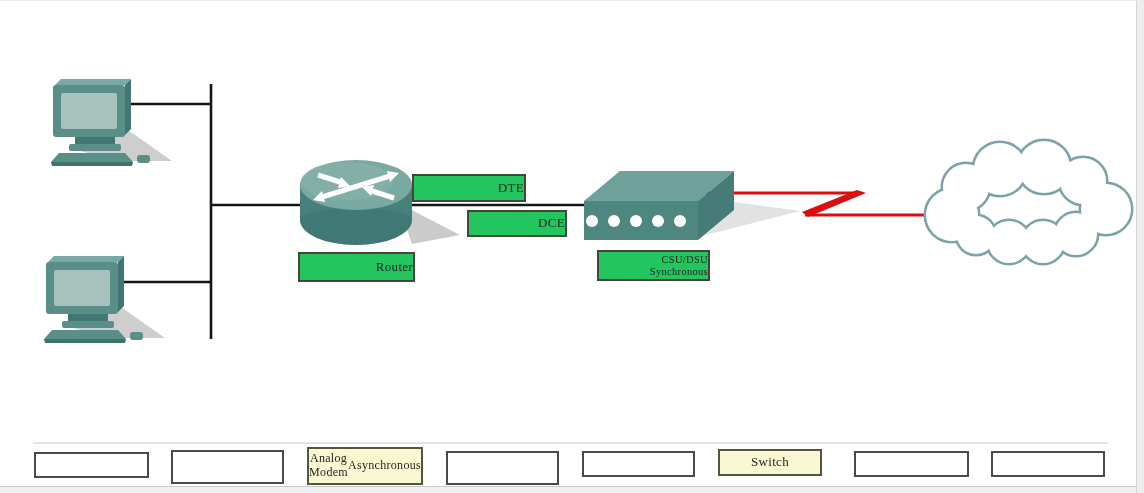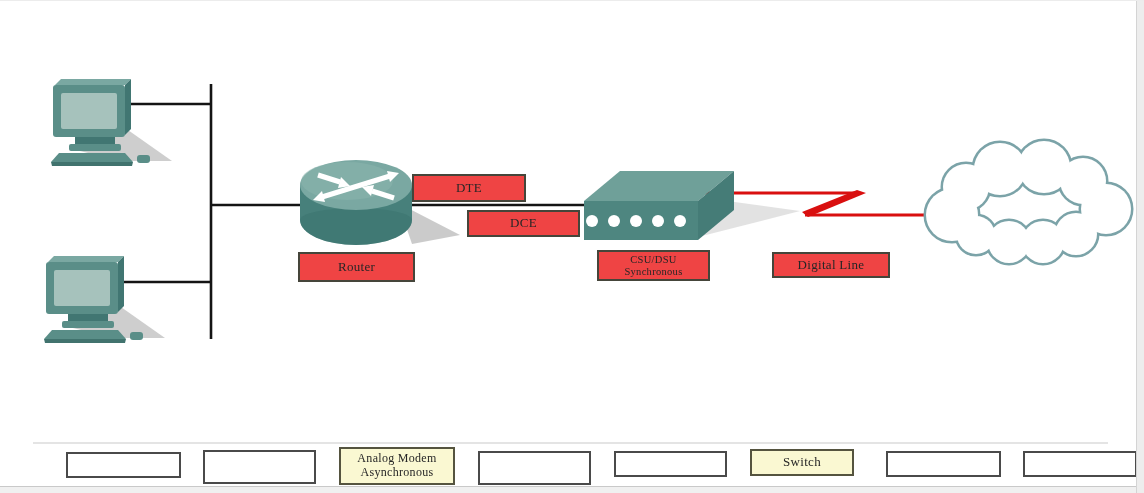--- a/index.html
+++ b/index.html
@@ -1,30 +1,30 @@
 <!DOCTYPE html>
 <html><head>
 <meta charset="utf-8">
 <style>
   html,body{margin:0;padding:0;background:#fff;}
   #stage{
     position:relative;width:1144px;height:493px;overflow:hidden;background:#ffffff;
     font-family:"Liberation Serif", serif;border-top:1px solid #ececec;
   }
   .chip{
-    position:absolute;box-sizing:border-box;background:#ef4444;border:2px solid #45453a;
-    display:flex;flex-direction:column;align-items:center;justify-content:center;
+    position:absolute;box-sizing:border-box;background:#22c55e;border:2px solid #45453a;
+    display:flex;flex-direction:column;align-items:flex-end;justify-content:center;
     color:#262626;font-size:13px;line-height:1.12;text-align:center;letter-spacing:.3px;
   }
   .chip.small{font-size:10.5px;}
   .chip.tiny{font-size:10px;border-width:1.5px;}
   .slot{
     position:absolute;box-sizing:border-box;background:#ffffff;border:2px solid #4a4a4a;
-    display:flex;flex-direction:column;align-items:center;justify-content:center;
-    color:#262626;font-size:13px;line-height:1.15;text-align:center;letter-spacing:.3px;margin-left:32px;
+    display:flex;align-items:center;justify-content:center;
+    color:#262626;font-size:13px;line-height:1.15;text-align:center;letter-spacing:.3px;
   }
   .slot.filled{background:#faf8d2;border-color:#55543f;}
   .slot.filled.two{font-size:12px;}
   .edge{position:absolute;}
   svg{position:absolute;left:0;top:0;}
 </style>
 </head>
 <body>
 
 <div id="stage">
@@ -117,32 +117,29 @@
         <circle cx="1043" cy="241" r="21"></circle>
         <circle cx="1009" cy="241" r="21"></circle>
         <circle cx="976" cy="234" r="19"></circle>
       </g>
     </g>
   </svg>
 
   <div class="chip" style="left:412px;top:173px;width:114px;height:28px;">
     <span>DTE</span>
   </div>
-  <div class="chip" style="left:467px;top:209px;width:113px;height:27px;">
+  <div class="chip" style="left:467px;top:209px;width:100px;height:27px;">
     <span>DCE</span>
   </div>
   <div class="chip small" style="left:597px;top:249px;width:113px;height:31px;">
     <span>CSU/DSU</span>
     <span>Synchronous</span>
   </div>
   <div class="chip" style="left:298px;top:251px;width:117px;height:30px;">
     <span>Router</span>
-  </div>
-  <div class="chip" style="left:772px;top:251px;width:118px;height:26px;">
-    <span>Digital Line</span>
   </div>
 
   <div class="edge" style="left:33px;top:441px;width:1075px;height:2px;background:#e4e4e4;"></div>
 
   <div class="slot" style="left:34px;top:451px;width:115px;height:26px;"></div>
   <div class="slot" style="left:171px;top:449px;width:113px;height:34px;"></div>
   <div class="slot filled two" style="left:307px;top:446px;width:116px;height:38px;">
     <span>Analog Modem</span>
     <span>Asynchronous</span>
   </div>

